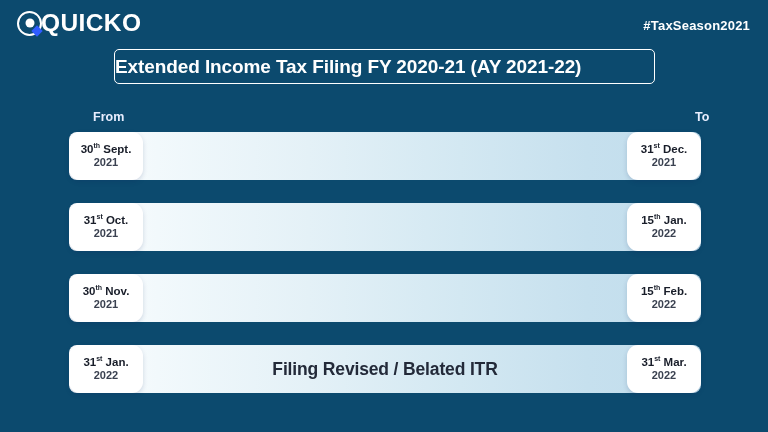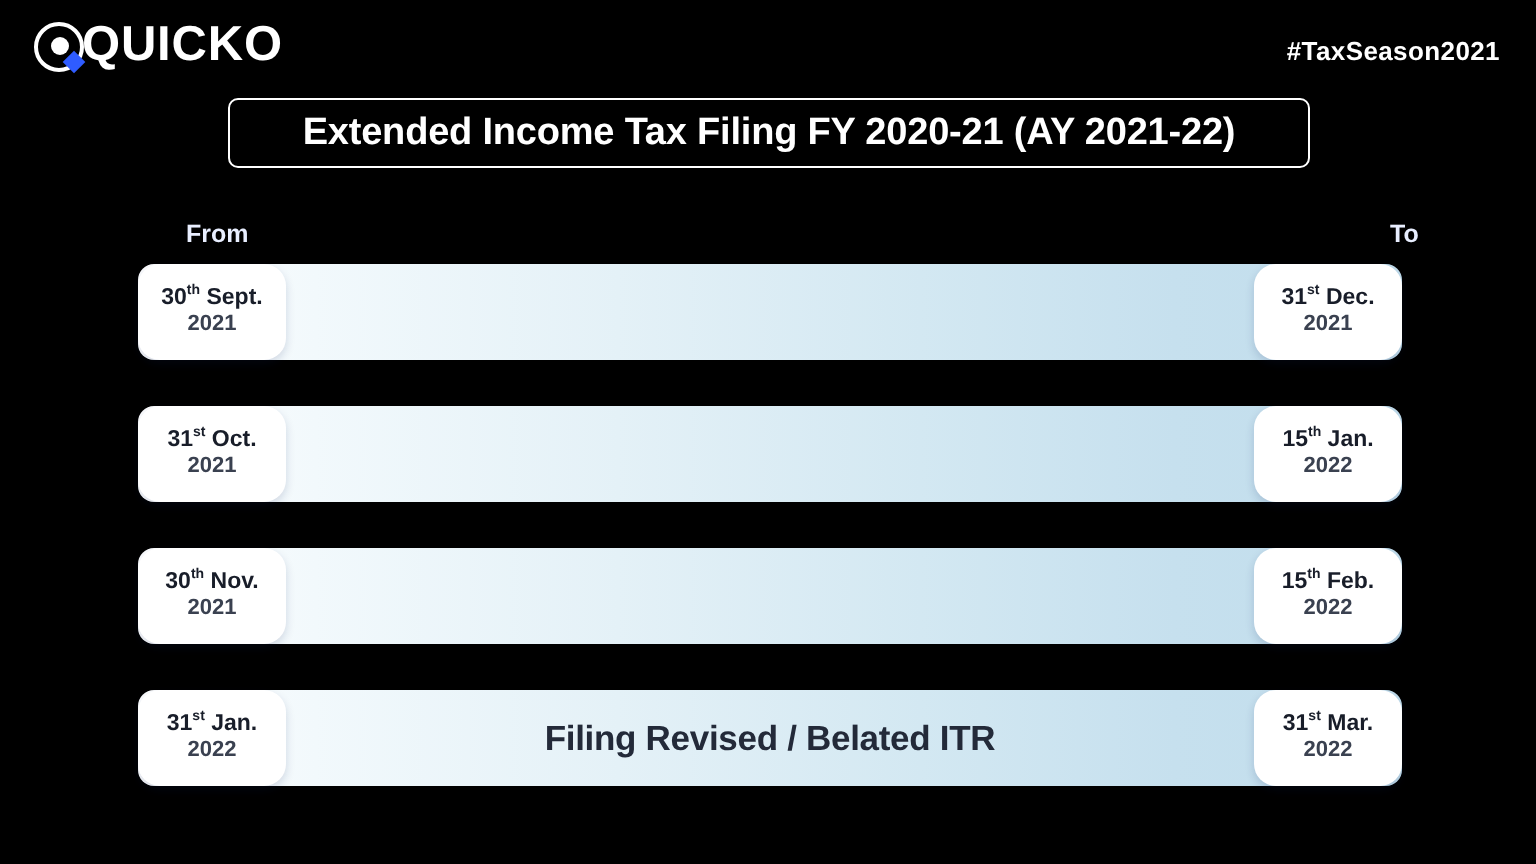--- a/index.html
+++ b/index.html
@@ -4,21 +4,21 @@
 <style>
   * { box-sizing: border-box; margin: 0; padding: 0; }
   html, body {
     width: 768px; height: 432px;
     overflow: hidden;
     font-family: "Liberation Sans", sans-serif;
   }
   #stage {
     position: relative;
     width: 768px; height: 432px;
-    background: #000000;
+    background: #0c4a6e;
     overflow: hidden;
   }
 
   
   #logo {
     position: absolute; left: 17px; top: 9px;
     display: flex; align-items: center; gap: 4px;
     height: 28px;
   }
   #logo .q-mark {
@@ -60,21 +60,21 @@
     letter-spacing: 0.2px;
   }
 
   
   #title-box {
     position: absolute;
     left: 114px; top: 49px;
     width: 541px; height: 35px;
     border: 1.6px solid #ffffff;
     border-radius: 5px;
-    display: flex; align-items: center; justify-content: center;
+    display: flex; align-items: center; 
   }
   #title-box .title-text {
     color: #ffffff;
     font-size: 19px;
     font-weight: 700;
     letter-spacing: -0.1px;
     white-space: nowrap;
   }
 
   

